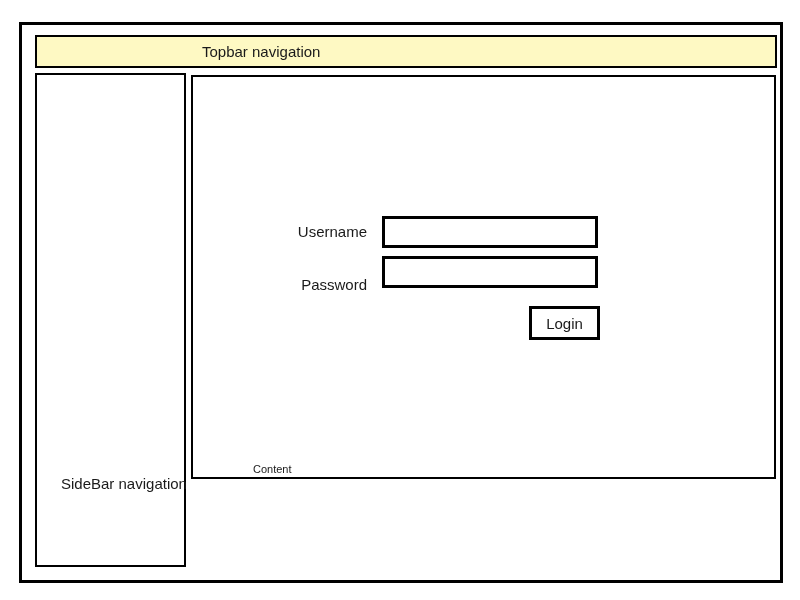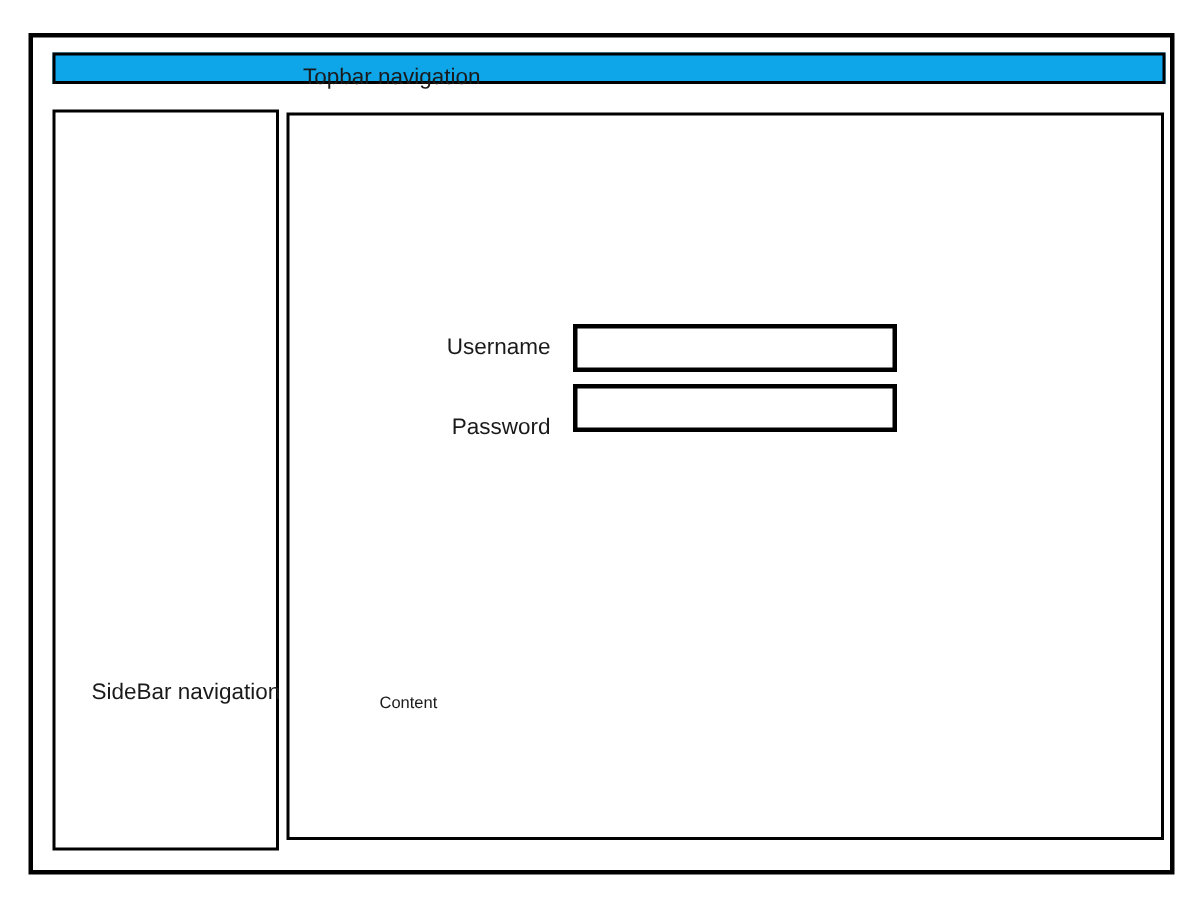--- a/index.html
+++ b/index.html
@@ -13,51 +13,51 @@
   .frame {
     position: absolute;
     left: 19px; top: 22px;
     width: 764px; height: 561px;
     border: 3px solid #000000;
     background: #ffffff;
   }
   .topbar {
     position: absolute;
     left: 13px; top: 10px;
-    width: 742px; height: 21px;
+    width: 742px; height: 33px;
     border: 2px solid #000000;
-    background: #0ea5e9;
+    background: #fef9c3;
   }
   .topbar-label {
     position: absolute;
     left: 165px; top: 0;
     height: 29px; line-height: 29px;
     font-size: 15px;
     white-space: nowrap;
   }
   .sidebar {
     position: absolute;
     left: 13px; top: 48px;
     width: 151px; height: 494px;
     border: 2px solid #000000;
     background: #ffffff;
   }
   .sidebar-label {
     position: absolute;
-    left: 0; top: 378px;
+    left: 0; top: 400px;
     width: 100%;
     text-align: center;
     font-size: 15px;
     white-space: nowrap;
     padding-left: 24px;
   }
   .content {
     position: absolute;
     left: 169px; top: 50px;
-    width: 585px; height: 485px;
+    width: 585px; height: 404px;
     border: 2px solid #000000;
     background: #ffffff;
   }
   .field-label {
     position: absolute;
     left: 0;
     width: 174px;
     height: 32px; line-height: 32px;
     text-align: right;
     font-size: 15px;
@@ -112,18 +112,19 @@
   </div>
 
   <div class="content">
 
     <span class="field-label label-username">Username</span>
     <input class="text-input input-username" type="text" value="" style="">
 
     <span class="field-label label-password">Password</span>
     <input class="text-input input-password" type="text" value="" style="">
 
+    <button class="login-button">Login</button>
 
     <span class="content-label">Content</span>
 
   </div>
 
 </div>
 
 </body></html>

